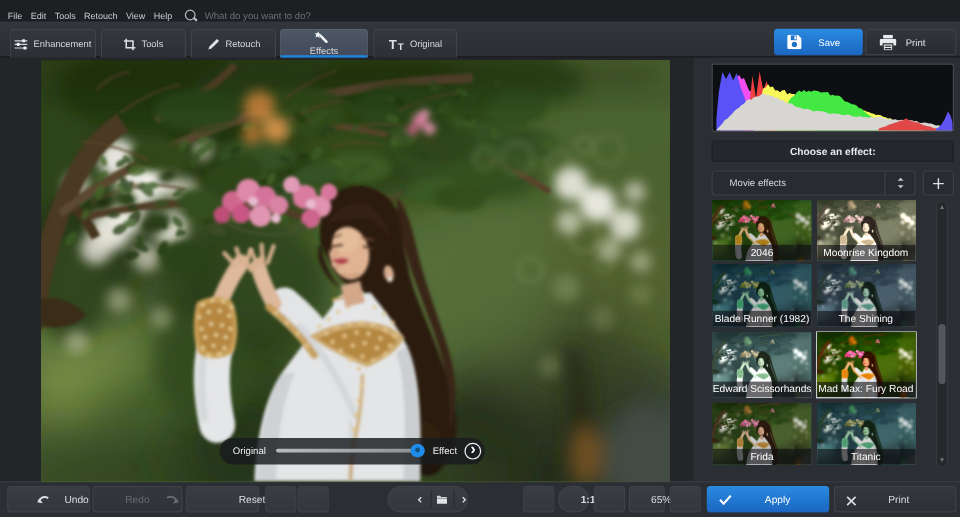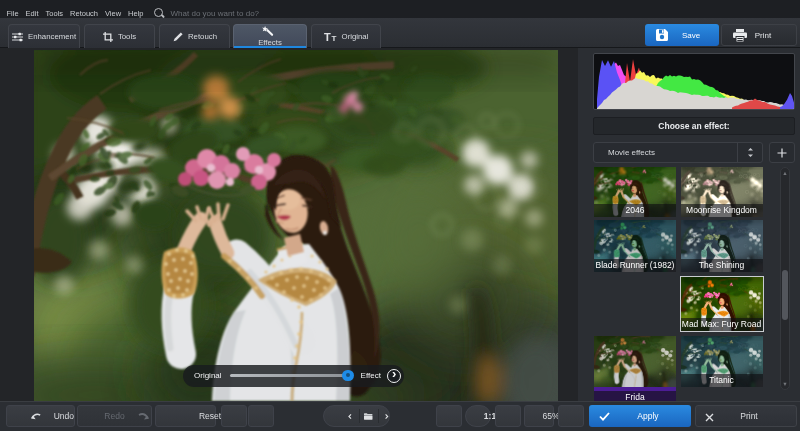--- a/index.html
+++ b/index.html
@@ -44,21 +44,21 @@
 
 
 #histo { position:absolute; left:15px; top:5px; width:202px; height:57px; background:#0e0f12; border:1px solid #43464c; border-radius:2px; overflow:hidden; }
 #choose { position:absolute; left:15px; top:69px; width:202px; height:18px; background:#24272b; border:1px solid #1c1e22; border-radius:2px; color:#e9ebee; font-size:8.5px; font-weight:bold; text-align:center; line-height:16px; }
 #dropdown { position:absolute; left:15px; top:94px; width:170px; height:21px; background:#282b30; border:1px solid #3c3f45; border-radius:3px; color:#d6d9dc; font-size:8px; line-height:19px; }
 #dropdown .txt { margin-left:14px; }
 #dropdown .spin { position:absolute; right:0; top:0; width:25px; height:19px; border-left:1px solid #3c3f45; }
 #plusbtn { position:absolute; left:191px; top:94px; width:26px; height:21px; background:#282b30; border:1px solid #3c3f45; border-radius:3px; text-align:center; }
 
 #thumbs { position:absolute; left:16px; top:119px; width:186px; height:269px; }
-.thumb { position:absolute; width:82px; overflow:hidden; background:#4c1d95; }
+.thumb { position:absolute; width:82px; overflow:hidden; background:#0f766e; }
 .thumb svg { position:absolute; left:0; top:0; }
 .thumb .cap { position:absolute; left:0; right:0; bottom:0; height:13px; background:rgba(14,14,17,0.62); color:#fff; font-size:8.5px; letter-spacing:0; text-align:center; line-height:13px; white-space:nowrap; }
 .thumb.sel { outline:2px solid #c9ccd1; outline-offset:-1px; }
 
 #scrollbar { position:absolute; left:202px; top:119px; width:10px; height:223px; background:#26282c; border:1px solid #35383d; border-radius:5px; }
 #scrollbar .sthumb { position:absolute; left:1px; width:6px; top:102px; height:50px; background:#53565c; border-radius:3px; }
 #scrollbar .arr { position:absolute; left:1px; width:6px; height:6px; color:#74777c; font-size:5.5px; line-height:6px; text-align:center; }
 
 
 #bottombar { position:absolute; left:0; top:401px; width:800px; height:30px; background:#2b2e33; border-top:1px solid #3a3d42; }
@@ -654,27 +654,33 @@
             <use href="#scene"></use>
           </svg>
         <div class="cap">Blade Runner (1982)</div>
       </div>
       <div class="thumb" style="left:86.5px;top:53px;height:52px;">
         <svg viewBox="0 0 524 351" preserveAspectRatio="xMidYMid slice" width="83" height="52" style="filter:grayscale(0.45) hue-rotate(115deg) saturate(0.95) brightness(0.88);">
             <use href="#scene"></use>
           </svg>
         <div class="cap">The Shining</div>
       </div>
+      <div class="thumb" style="left:0;top:110px;height:54px;">
+        <svg viewBox="0 0 524 351" preserveAspectRatio="xMidYMid slice" width="82" height="54" style="filter:grayscale(0.5) hue-rotate(80deg) saturate(0.85) brightness(1.15);">
+            <use href="#scene"></use>
+          </svg>
+        <div class="cap">Edward Scissorhands</div>
+      </div>
       <div class="thumb sel" style="left:86.5px;top:110px;height:54px;">
         <svg viewBox="0 0 524 351" preserveAspectRatio="xMidYMid slice" width="83" height="54" style="filter:saturate(1.6) hue-rotate(-5deg) contrast(1.1) brightness(0.95);">
             <use href="#scene"></use>
           </svg>
         <div class="cap">Mad Max: Fury Road</div>
       </div>
-      <div class="thumb" style="left:0;top:169px;height:68px;">
+      <div class="thumb" style="left:0;top:169px;height:51px;">
         <svg viewBox="0 0 524 351" preserveAspectRatio="xMidYMid slice" width="82" height="51" style="filter:saturate(1.0) brightness(0.85);">
             <use href="#scene"></use>
           </svg>
         <div class="cap">Frida</div>
       </div>
       <div class="thumb" style="left:86.5px;top:169px;height:51px;">
         <svg viewBox="0 0 524 351" preserveAspectRatio="xMidYMid slice" width="83" height="51" style="filter:grayscale(0.3) hue-rotate(95deg) saturate(1.0) brightness(0.9);">
             <use href="#scene"></use>
           </svg>
         <div class="cap">Titanic</div>

